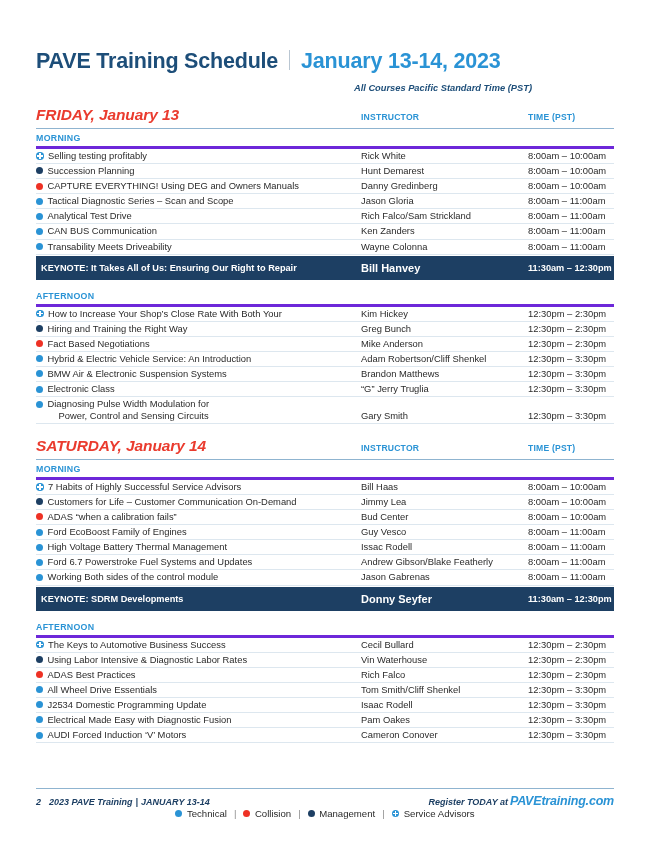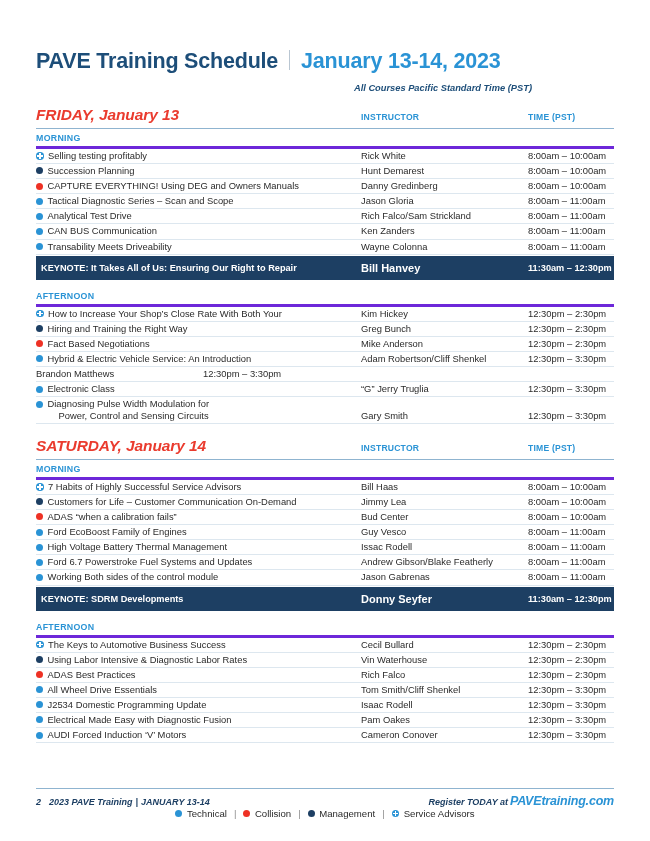--- a/index.html
+++ b/index.html
@@ -366,20 +366,24 @@
             </div>
             <div class="row">
               <div class="course">
                 <span class="bullet technical"></span>
                 <span class="course-text"><span>Hybrid &amp; Electric Vehicle Service: An Introduction</span></span>
               </div>
               <div class="instructor">Adam Robertson/Cliff Shenkel</div>
               <div class="time">12:30pm – 3:30pm</div>
             </div>
             <div class="row">
+              <div class="course">
+                <span class="bullet technical"></span>
+                <span class="course-text"><span>BMW Air &amp; Electronic Suspension Systems</span></span>
+              </div>
               <div class="instructor">Brandon Matthews</div>
               <div class="time">12:30pm – 3:30pm</div>
             </div>
             <div class="row">
               <div class="course">
                 <span class="bullet technical"></span>
                 <span class="course-text"><span>Electronic Class</span></span>
               </div>
               <div class="instructor">“G” Jerry Truglia</div>
               <div class="time">12:30pm – 3:30pm</div>

